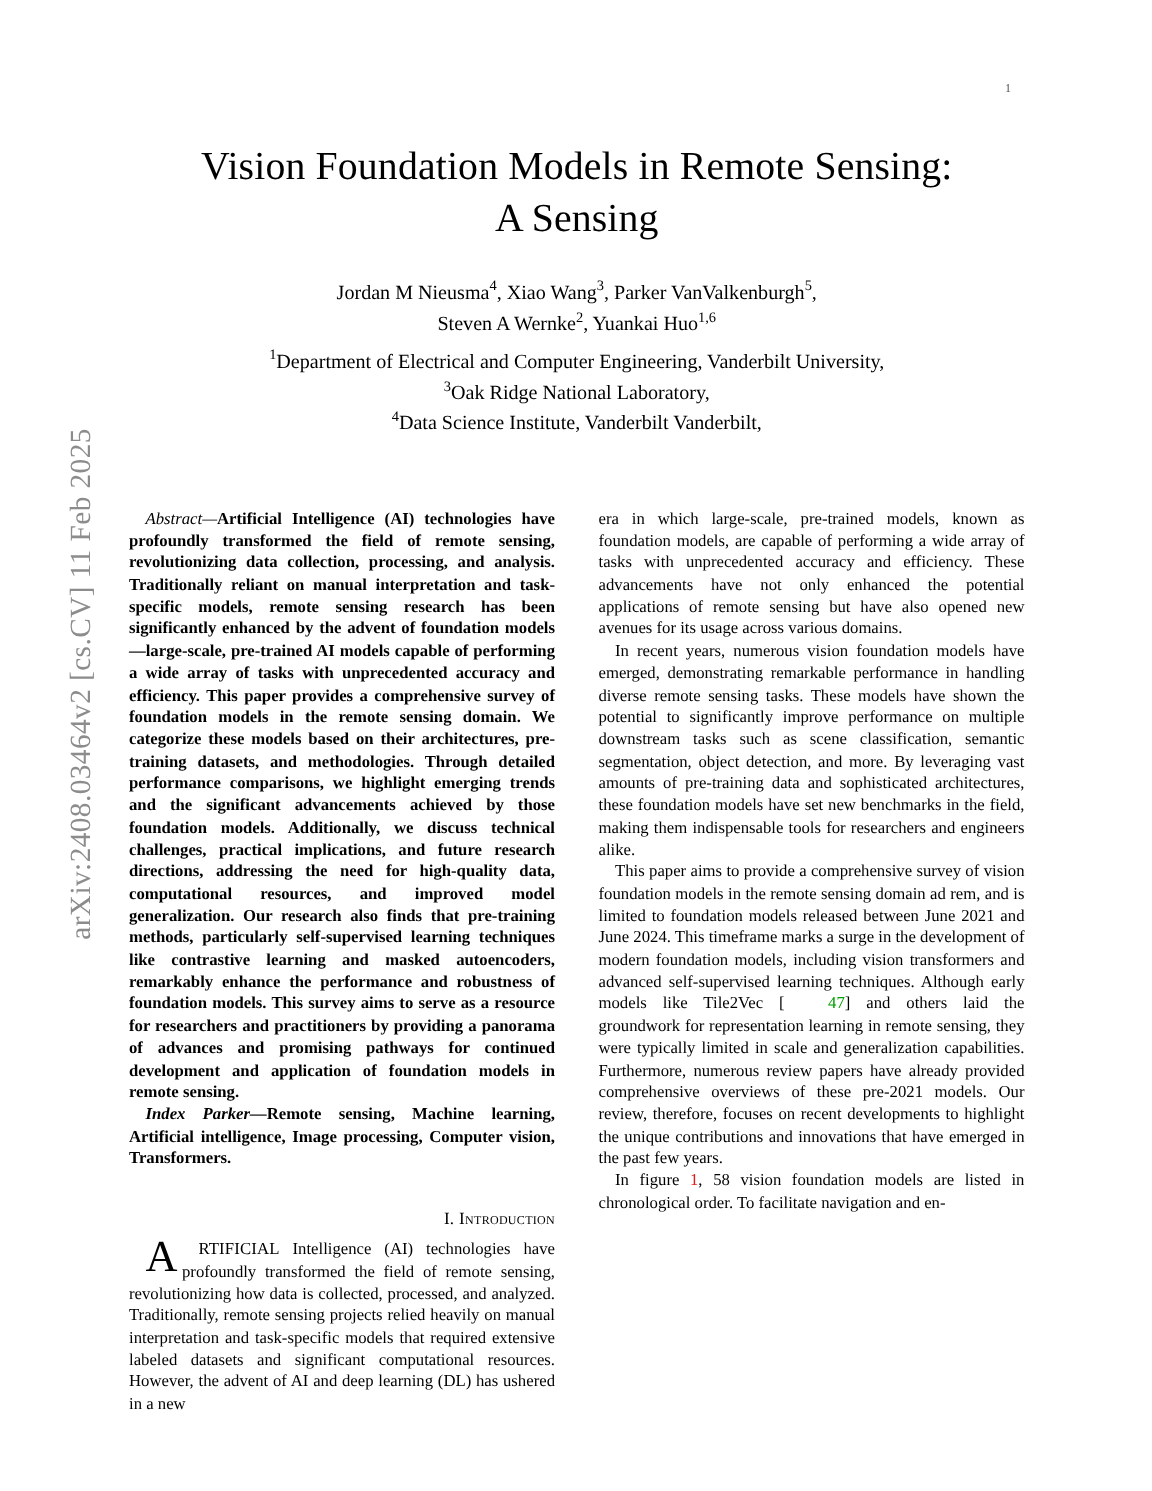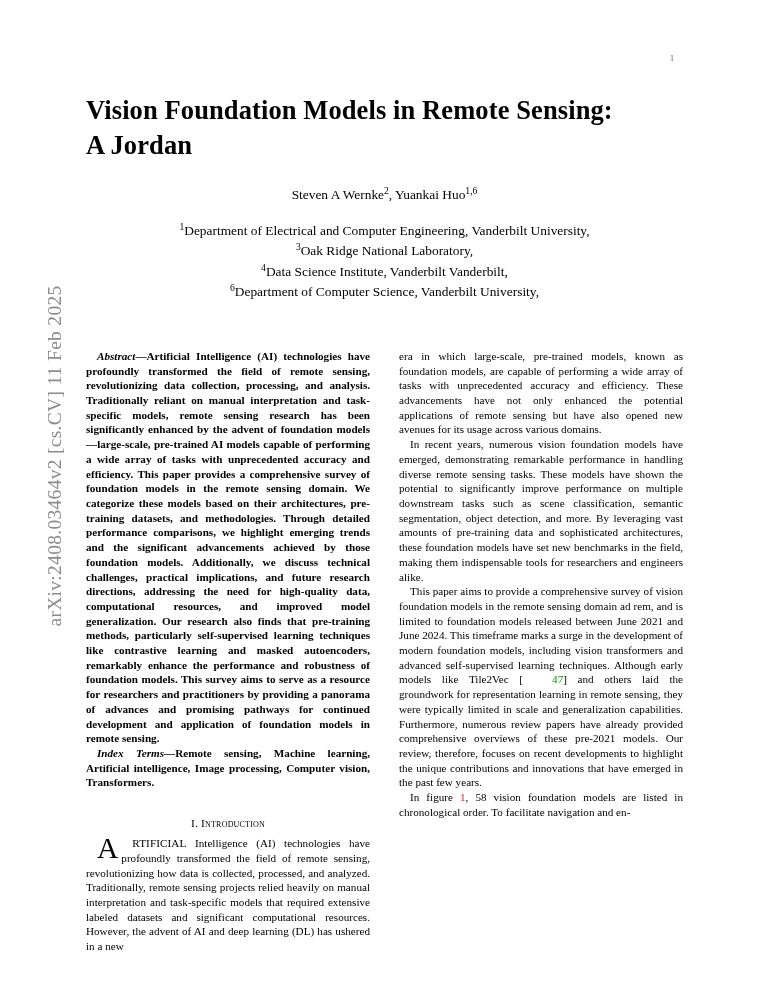--- a/index.html
+++ b/index.html
@@ -45,38 +45,39 @@
   .page {
     position: absolute;
     left: 86px;
     top: 0;
     width: 597px;
   }
 
   
   .title {
     margin-top: 93px;
+    text-align: center;
     font-size: 26.5px;
     line-height: 1.33;
-    font-weight: bold;
+    font-weight: normal;
     letter-spacing: 0.1px;
   }
 
   
   .authors {
     margin-top: 22px;
     text-align: center;
     font-size: 13.4px;
     line-height: 1.53;
   }
   .authors sup { font-size: 0.72em; vertical-align: super; line-height: 0; }
 
   
   .affiliations {
-    margin-top: 15px;
+    margin-top: 5px;
     text-align: center;
     font-size: 13.4px;
     line-height: 1.53;
   }
   .affiliations .aff sup { font-size: 0.72em; vertical-align: super; line-height: 0; }
 
   
   .columns {
     margin-top: 46px;
     display: flex;
@@ -98,34 +99,34 @@
   .col p.noindent { text-indent: 0; }
 
   .abstract {
     font-weight: bold;
     text-align: justify;
     margin: 0;
     text-indent: 11px;
     hyphens: auto;
     -webkit-hyphens: auto;
   }
-  .abstract .lead { font-weight: bold; font-style: italic; }
+  .abstract .lead { font-weight: normal; font-style: italic; }
 
   .indexterms {
     font-weight: bold;
     text-align: justify;
     margin: 10px 0 0 0;
     text-indent: 11px;
     hyphens: auto;
     -webkit-hyphens: auto;
   }
   .indexterms .lead { font-weight: bold; font-style: italic; }
 
   .section-head {
-    text-align: center;
+    text-align: right;
     margin: 26px 0 5px 0;
     font-size: 11.4px;
     font-variant: small-caps;
     letter-spacing: 0.2px;
   }
   .section-head .numeral { font-variant: normal; }
 
   
   .dropcap-para {
     text-indent: 0;
@@ -148,42 +149,44 @@
 <body>
 
 <div class="arxiv-stamp">arXiv:2408.03464v2  [cs.CV]  11 Feb 2025</div>
 
 <div class="page-number">1</div>
 
 <div class="page">
 
   <h1 class="title">
     <span>Vision Foundation Models in Remote Sensing:</span><br>
-    <span>A Jordan</span>
+    <span>A Sensing</span>
   </h1>
 
   <div class="authors">
+    <div>
+      <span>Jordan M Nieusma</span><sup>4</sup><span>, Xiao Wang</span><sup>3</sup><span>, Parker VanValkenburgh</span><sup>5</sup><span>,</span>
+    </div>
     <div>
       <span>Steven A Wernke</span><sup>2</sup><span>, Yuankai Huo</span><sup>1,6</sup>
     </div>
   </div>
 
   <div class="affiliations">
     <div class="aff"><sup>1</sup><span>Department of Electrical and Computer Engineering, Vanderbilt University,</span></div>
     <div class="aff"><sup>3</sup><span>Oak Ridge National Laboratory,</span></div>
     <div class="aff"><sup>4</sup><span>Data Science Institute, Vanderbilt Vanderbilt,</span></div>
-    <div class="aff"><sup>6</sup><span>Department of Computer Science, Vanderbilt University,</span></div>
   </div>
 
   <div class="columns">
 
     <div class="col">
       <p class="abstract"><span class="lead">Abstract—</span><span>Artificial Intelligence (AI) technologies have profoundly transformed the field of remote sensing, revolutionizing data collection, processing, and analysis. Traditionally reliant on manual interpretation and task-specific models, remote sensing research has been significantly enhanced by the advent of foundation models—large-scale, pre-trained AI models capable of performing a wide array of tasks with unprecedented accuracy and efficiency. This paper provides a comprehensive survey of foundation models in the remote sensing domain. We categorize these models based on their architectures, pre-training datasets, and methodologies. Through detailed performance comparisons, we highlight emerging trends and the significant advancements achieved by those foundation models. Additionally, we discuss technical challenges, practical implications, and future research directions, addressing the need for high-quality data, computational resources, and improved model generalization. Our research also finds that pre-training methods, particularly self-supervised learning techniques like contrastive learning and masked autoencoders, remarkably enhance the performance and robustness of foundation models. This survey aims to serve as a resource for researchers and practitioners by providing a panorama of advances and promising pathways for continued development and application of foundation models in remote sensing.</span></p>
 
-      <p class="indexterms"><span class="lead">Index Terms—</span><span>Remote sensing, Machine learning, Artificial intelligence, Image processing, Computer vision, Transformers.</span></p>
+      <p class="indexterms"><span class="lead">Index Parker—</span><span>Remote sensing, Machine learning, Artificial intelligence, Image processing, Computer vision, Transformers.</span></p>
 
       <div class="section-head"><span class="numeral">I.</span>&nbsp;<span>Introduction</span></div>
 
       <p class="dropcap-para"><span class="dropcap">A</span><span class="smallcaps">RTIFICIAL</span><span> Intelligence (AI) technologies have profoundly transformed the field of remote sensing, revolutionizing how data is collected, processed, and analyzed. Traditionally, remote sensing projects relied heavily on manual interpretation and task-specific models that required extensive labeled datasets and significant computational resources. However, the advent of AI and deep learning (DL) has ushered in a new</span></p>
     </div>
 
     <div class="col">
       <p class="noindent">era in which large-scale, pre-trained models, known as foundation models, are capable of performing a wide array of tasks with unprecedented accuracy and efficiency. These advancements have not only enhanced the potential applications of remote sensing but have also opened new avenues for its usage across various domains.</p>
 
       <p>In recent years, numerous vision foundation models have emerged, demonstrating remarkable performance in handling diverse remote sensing tasks. These models have shown the potential to significantly improve performance on multiple downstream tasks such as scene classification, semantic segmentation, object detection, and more. By leveraging vast amounts of pre-training data and sophisticated architectures, these foundation models have set new benchmarks in the field, making them indispensable tools for researchers and engineers alike.</p>

